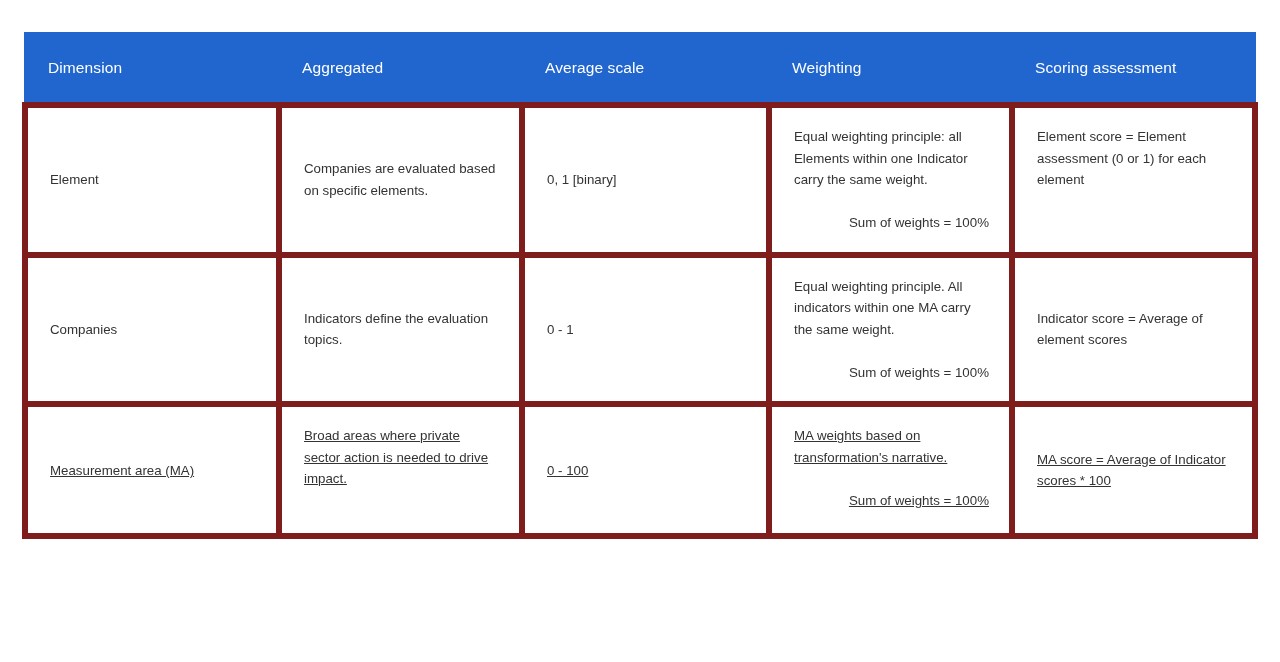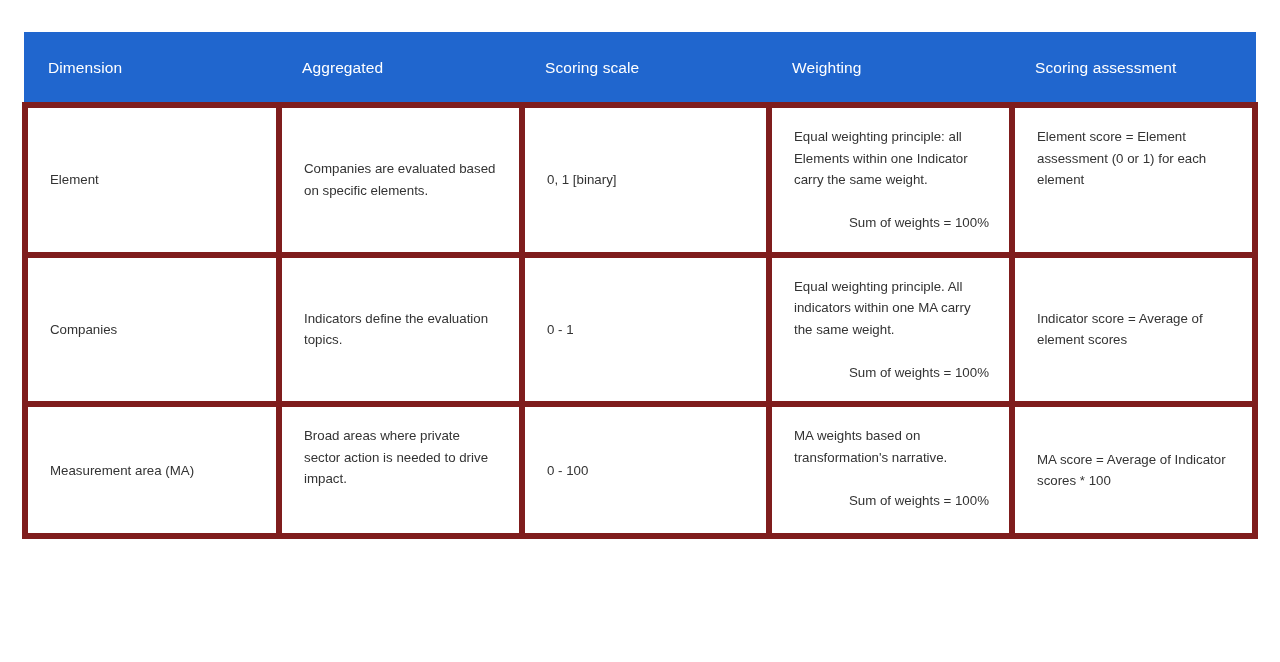--- a/index.html
+++ b/index.html
@@ -63,21 +63,21 @@
     color: #333333;
     font-size: 13.3px;
     line-height: 1.62;
     padding: 18px 20px 18px 22px;
     vertical-align: middle;
     background: #ffffff;
   }
 
   tbody tr.r1 td { height: 90px; }
   tbody tr.r2 td { height: 102px; }
-  tbody tr.r3 td { height: 90px; }
+  tbody tr.r3 td { height: 90px; text-decoration: underline; }
   tbody tr.r4 td { height: 88px; }
 
   td.align-top { vertical-align: top; }
 
   .cell-block { display: block; }
   .cell-block + .cell-block { margin-top: 1.62em; text-align: right; }
 </style>
 </head>
 <body>
 
@@ -88,21 +88,21 @@
         <col class="c1">
           <col class="c2">
           <col class="c3">
           <col class="c4">
           <col class="c5">
       </colgroup>
       <thead>
         <tr>
           <th>Dimension</th>
           <th>Aggregated</th>
-          <th>Scoring scale</th>
+          <th>Average scale</th>
           <th>Weighting</th>
           <th>Scoring assessment</th>
         </tr>
       </thead>
       <tbody>
 
         <tr class="r1">
           <td>Element</td>
           <td>Companies are evaluated based on specific elements.</td>
           <td>0, 1 [binary]</td>

